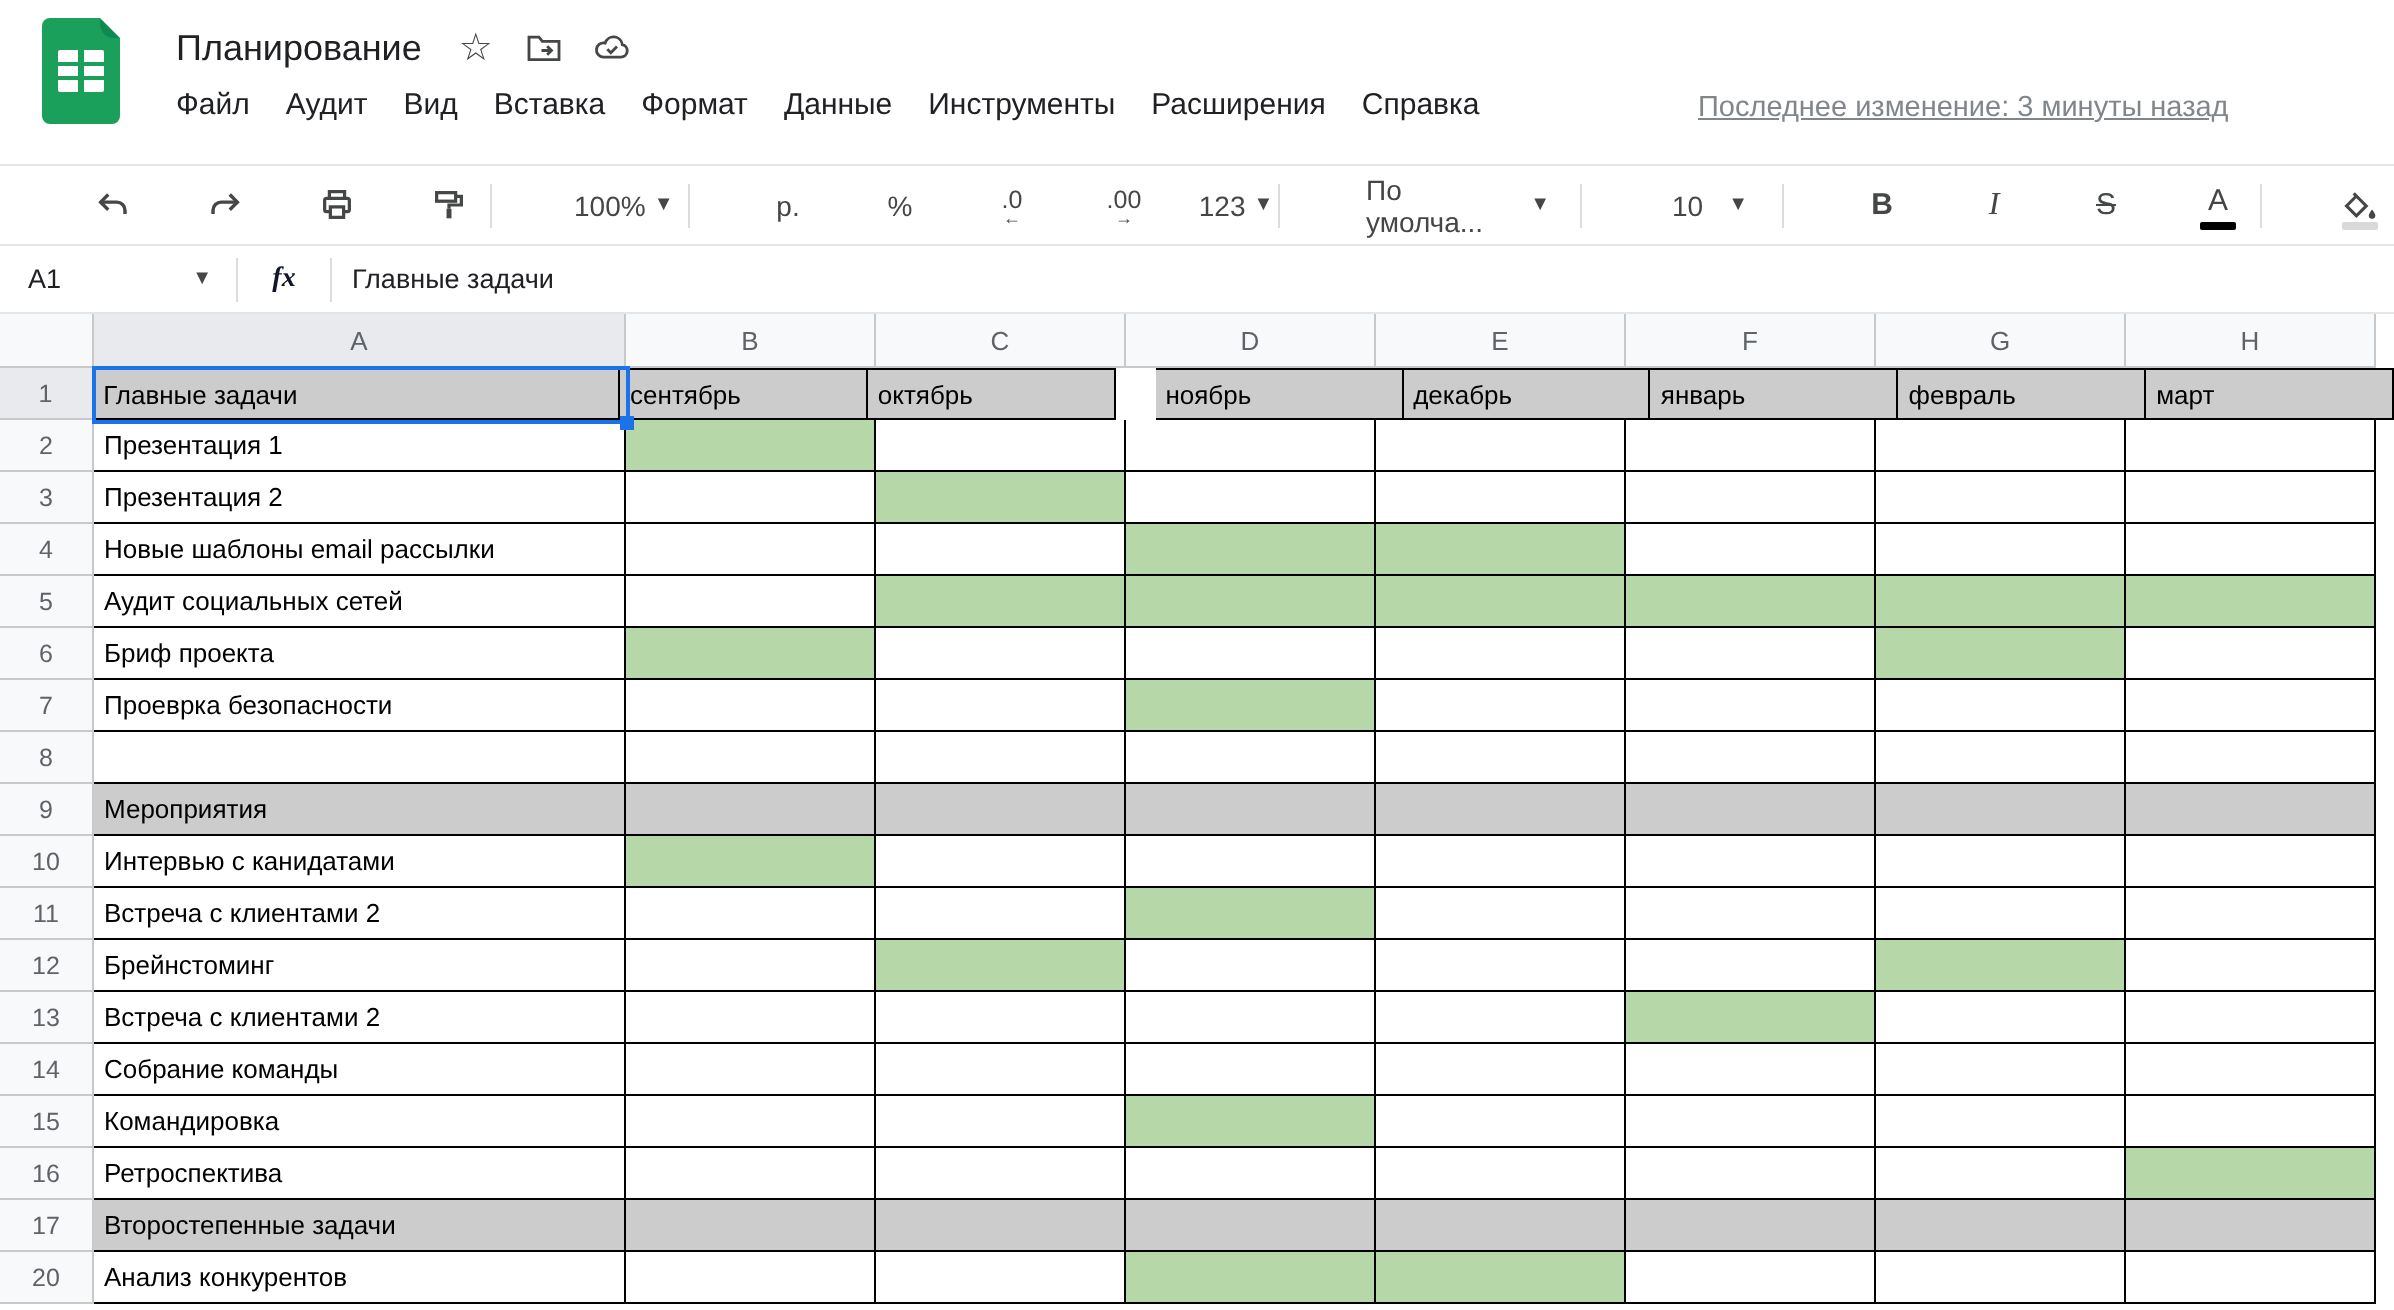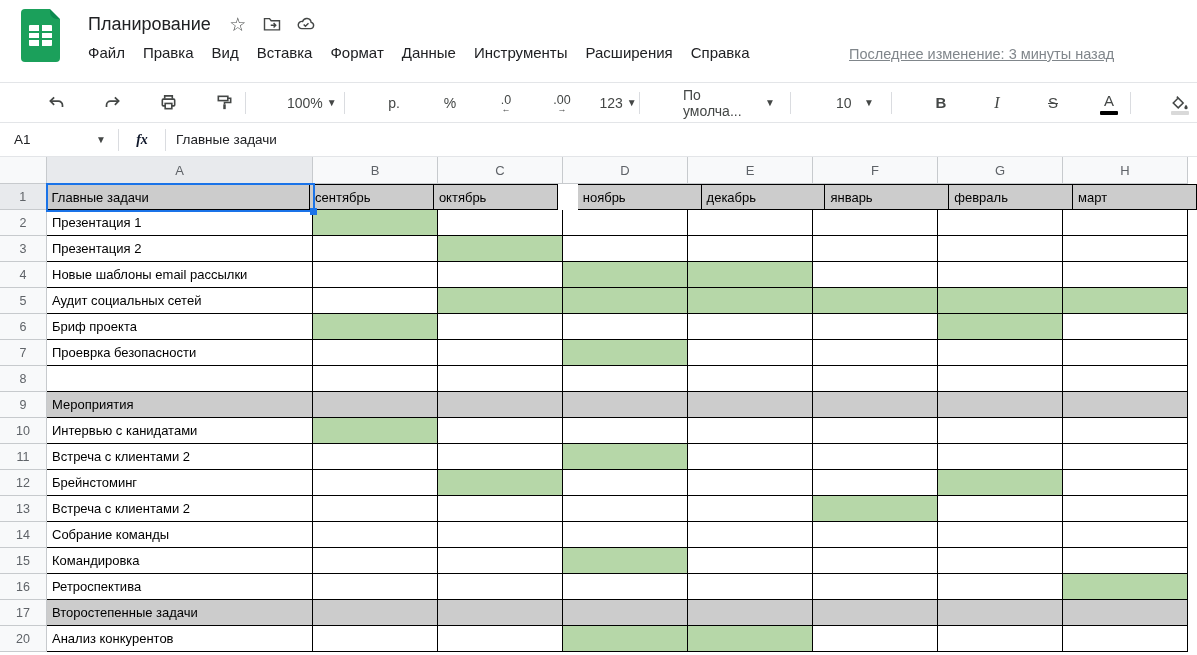--- a/index.html
+++ b/index.html
@@ -106,21 +106,21 @@
       </span>
       <span class="tb-ico">
         <svg width="22" height="20" viewBox="0 0 24 24">
             <path fill="none" stroke="#444746" stroke-width="1.7" d="M7 17.5a4.3 4.3 0 1 1 .9-8.5A5.3 5.3 0 0 1 18.2 10a3.8 3.8 0 0 1-.8 7.5z"></path>
             <path fill="none" stroke="#444746" stroke-width="1.7" d="M9.2 12.7l2.1 2.1 3.7-3.7"></path>
           </svg>
       </span>
     </div>
     <div class="menu-row" id="menuBar">
         <span class="menu-item">Файл</span>
-        <span class="menu-item">Правка</span>
+        <span class="menu-item">Аудит</span>
         <span class="menu-item">Вид</span>
         <span class="menu-item">Вставка</span>
         <span class="menu-item">Формат</span>
         <span class="menu-item">Данные</span>
         <span class="menu-item">Инструменты</span>
         <span class="menu-item">Расширения</span>
         <span class="menu-item">Справка</span>
       </div>
   </div>
   <div class="last-edit">Последнее изменение: 3 минуты назад</div>

